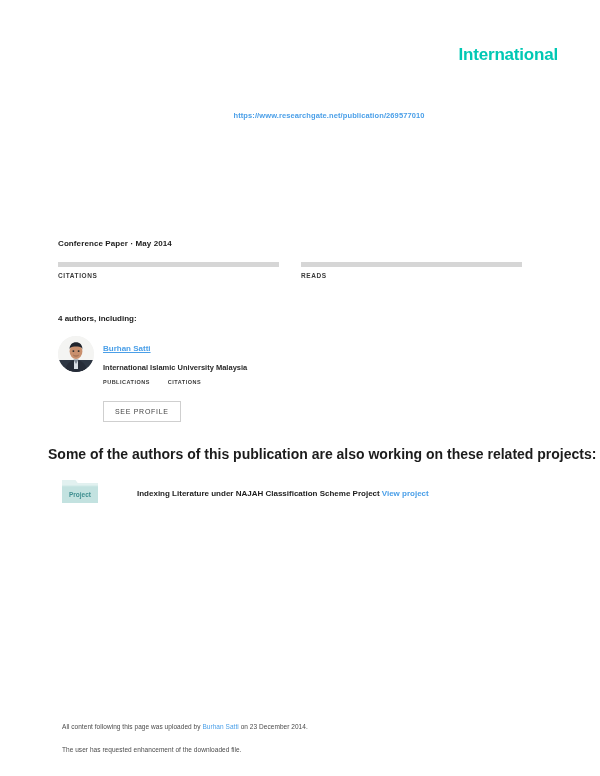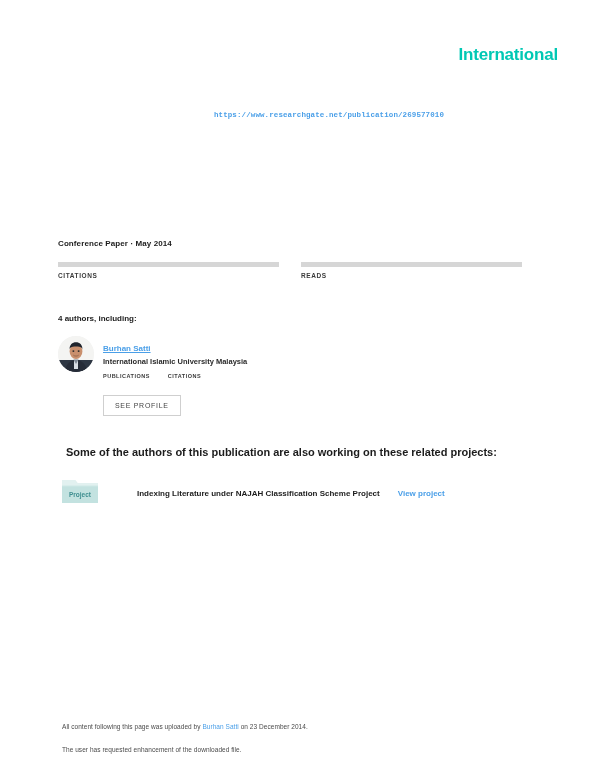--- a/index.html
+++ b/index.html
@@ -35,21 +35,20 @@
   }
 
   
   .url-line {
     position: absolute;
     top: 104px;
     left: 0;
     right: 0;
     text-align: center;
     padding-left: 58px;
-    font-family: Liberation Mono, monospace;
   }
   .url-link {
     font-size: 7.5px;
     font-weight: bold;
     color: #4a9fe8;
     text-decoration: none;
     letter-spacing: 0.1px;
     white-space: nowrap;
   }
 
@@ -134,21 +133,21 @@
   .author-name {
     font-size: 8px;
     font-weight: bold;
     color: #4a9fe8;
     line-height: 1.25;
   }
   .author-affil {
     font-size: 7.5px;
     font-weight: bold;
     color: #2a2a2a;
-    margin-top: 2px;
+    margin-top: 8px;
     line-height: 1.25;
   }
   .author-stats {
     margin-top: 7px;
     display: flex;
     gap: 18px;
   }
   .author-stat {
     display: flex;
     flex-direction: column;
@@ -175,22 +174,22 @@
     color: #444444;
     letter-spacing: 0.7px;
     font-family: "Liberation Sans", sans-serif;
     cursor: pointer;
   }
 
   
   .projects-heading {
     position: absolute;
     top: 446px;
-    left: 66px;
-    font-size: 11px;
+    left: 48px;
+    font-size: 14px;
     font-weight: bold;
     color: #1c1c1c;
   }
   .project-row {
     position: absolute;
     top: 474px;
     left: 58px;
     display: flex;
     align-items: center;
     gap: 11px;
@@ -208,21 +207,21 @@
     font-weight: bold;
     color: #1c1c1c;
     line-height: 1.3;
     padding-left: 24px;
   }
   .project-link {
     font-size: 8px;
     font-weight: bold;
     color: #4a9fe8;
     text-decoration: none;
-    margin-left: 18px;
+    margin-left: 2px;
   }
 
   
   .footer {
     position: absolute;
     left: 62px;
     top: 722px;
     width: 480px;
   }
   .footer-line {

